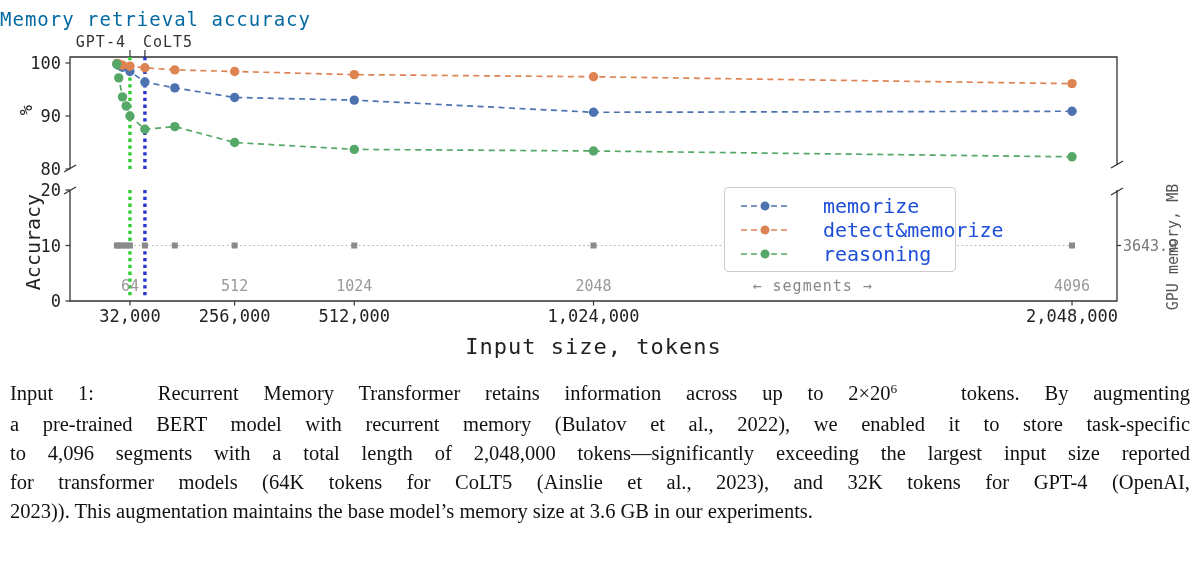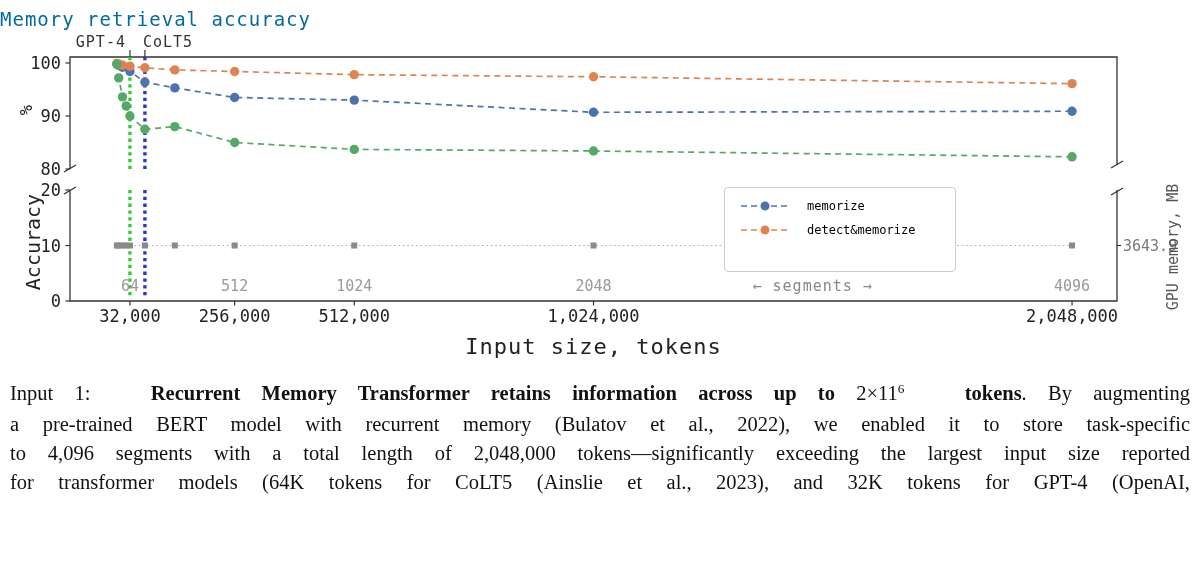--- a/index.html
+++ b/index.html
@@ -15,26 +15,26 @@
   svg text{font-family:"DejaVu Sans Mono", monospace;}
   .tick{font-size:17px;fill:#222;}
   .seg{font-size:15px;fill:#999;}
   .segarrow{font-size:15px;fill:#888;letter-spacing:1px;}
   .ann{font-size:15px;fill:#333;letter-spacing:1px;}
   .rtick{font-size:15px;fill:#777;}
   #legend{left:724px;top:187px;width:232px;height:85px;background:rgba(255,255,255,0.95);
           border:1px solid #ccc;border-radius:4px;box-sizing:border-box;padding:6px 0 0 14px;}
   .lrow{display:flex;align-items:center;height:24px;}
   .lrow svg{flex:0 0 52px;}
-  .ltext{margin-left:16px;font-size:12px;color:#000000;}
+  .ltext{margin-left:32px;font-size:20px;color:#1d4ed8;}
   #caption{left:10px;top:379px;width:1180px;font-family:"Liberation Serif", serif;
            font-size:20.5px;color:#111;line-height:29px;}
   .cap-line{text-align:justify;text-align-last:justify;}
   .cap-line.last{text-align:left;text-align-last:auto;}
-  .b{font-weight:bold;margin-left:39px;}
+  .b{font-weight:normal;margin-left:39px;}
   .sup{font-size:0.65em;position:relative;top:-0.5em;}
 </style>
 </head>
 <body>
 
 <div id="fig">
   <div class="abs" id="chart-title">Memory retrieval accuracy</div>
 
   <svg class="abs" id="chart" style="left:0;top:0;" width="1200" height="375" viewBox="0 0 1200 375">
       <path stroke="#333" stroke-width="1.3" fill="none" d="M70,169 L70,57 L1117,57 L1117,165"></path>
@@ -154,21 +154,29 @@
         </svg>
         <span class="ltext">memorize</span>
       </div>
       <div class="lrow">
         <svg width="52" height="14">
           <line x1="2" y1="7" x2="50" y2="7" stroke="#DE8452" stroke-width="1.7" stroke-dasharray="6 4"></line>
           <circle cx="26" cy="7" r="4.5" fill="#DE8452"></circle>
         </svg>
         <span class="ltext">detect&amp;memorize</span>
       </div>
+      <div class="lrow">
+        <svg width="52" height="14">
+          <line x1="2" y1="7" x2="50" y2="7" stroke="#55A868" stroke-width="1.7" stroke-dasharray="6 4"></line>
+          <circle cx="26" cy="7" r="4.5" fill="#55A868"></circle>
+        </svg>
+        <span class="ltext">reasoning</span>
+      </div>
     </div>
 
   <div class="abs" id="caption">
-      <div class="cap-line"><span>Input 1: </span><span class="b">Recurrent Memory Transformer retains information across up to </span><span>2×11</span><span class="sup">6</span><span class="b"> tokens</span><span>. By augmenting</span></div>
+      <div class="cap-line"><span>Input 1: </span><span class="b">Recurrent Memory Transformer retains information across up to </span><span>2×20</span><span class="sup">6</span><span class="b"> tokens</span><span>. By augmenting</span></div>
       <div class="cap-line"><span>a pre-trained BERT model with recurrent memory (Bulatov et al., 2022), we enabled it to store task-specific</span></div>
       <div class="cap-line"><span>to 4,096 segments with a total length of 2,048,000 tokens—significantly exceeding the largest input size reported</span></div>
       <div class="cap-line"><span>for transformer models (64K tokens for CoLT5 (Ainslie et al., 2023), and 32K tokens for GPT-4 (OpenAI,</span></div>
+      <div class="cap-line last"><span>2023)). This augmentation maintains the base model’s memory size at 3.6 GB in our experiments.</span></div>
     </div>
 </div>
 
 </body></html>

